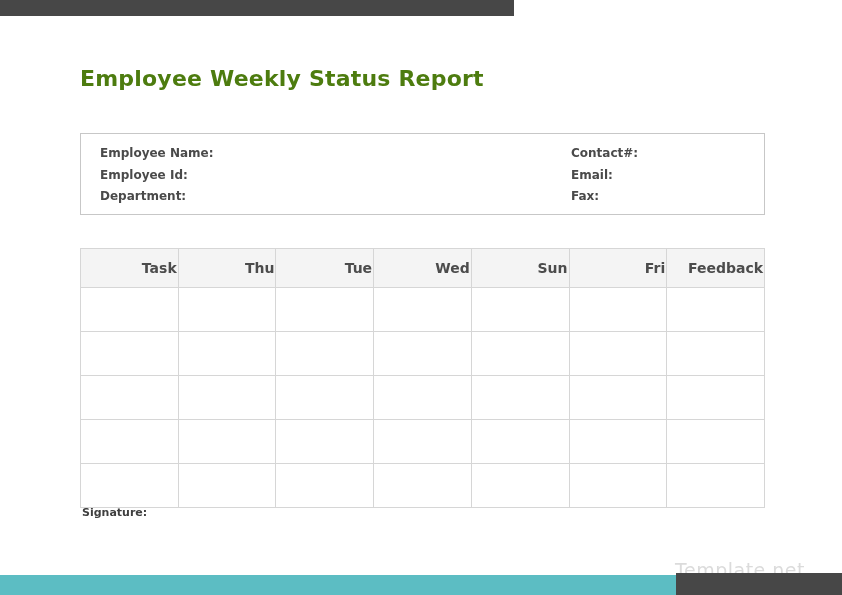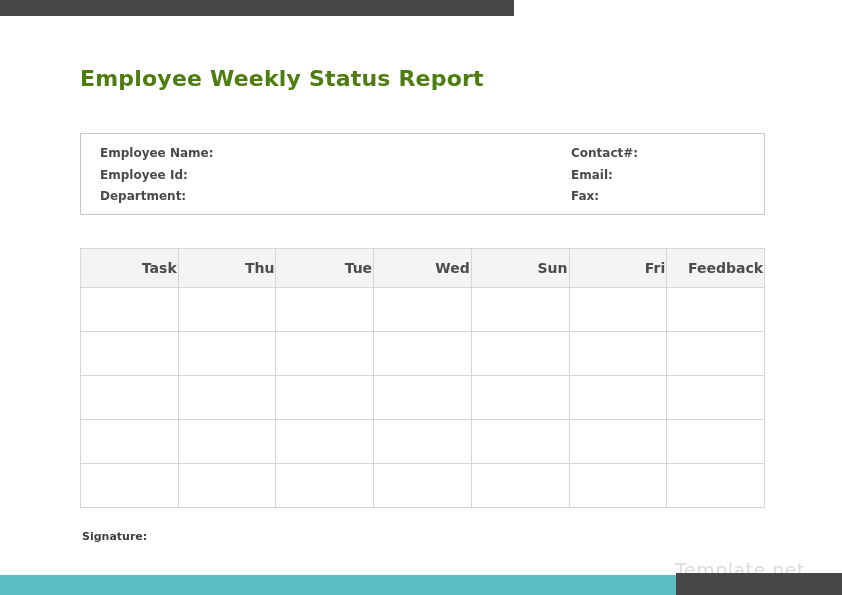--- a/index.html
+++ b/index.html
@@ -75,21 +75,21 @@
     color: #4c4c4c;
     text-align: right;
     vertical-align: middle;
   }
   .status-table td {
     height: 41px;
     background: #ffffff;
   }
   .signature {
     position: absolute;
-    left: 82px; top: 530px;
+    left: 82px; top: 506px;
     font-size: 11px;
     font-weight: 700;
     color: #3f3f3f;
   }
   .watermark {
     position: absolute;
     right: 37px; top: 535px;
     font-size: 19px;
     font-weight: 400;
     color: #dbdbdb;

